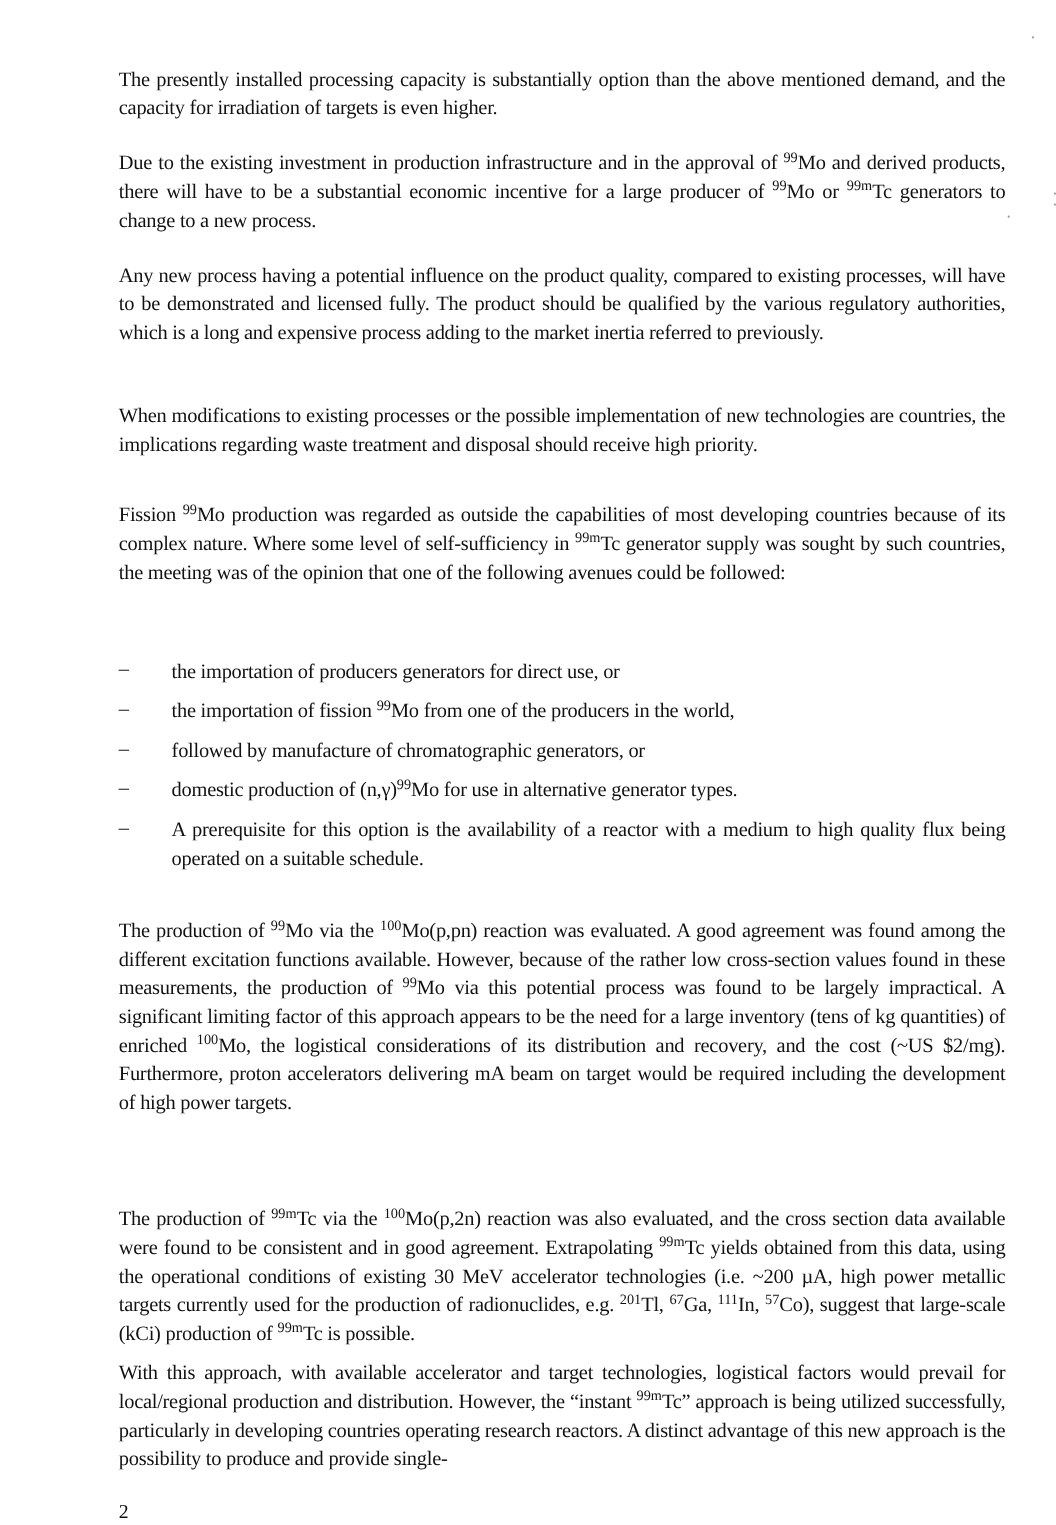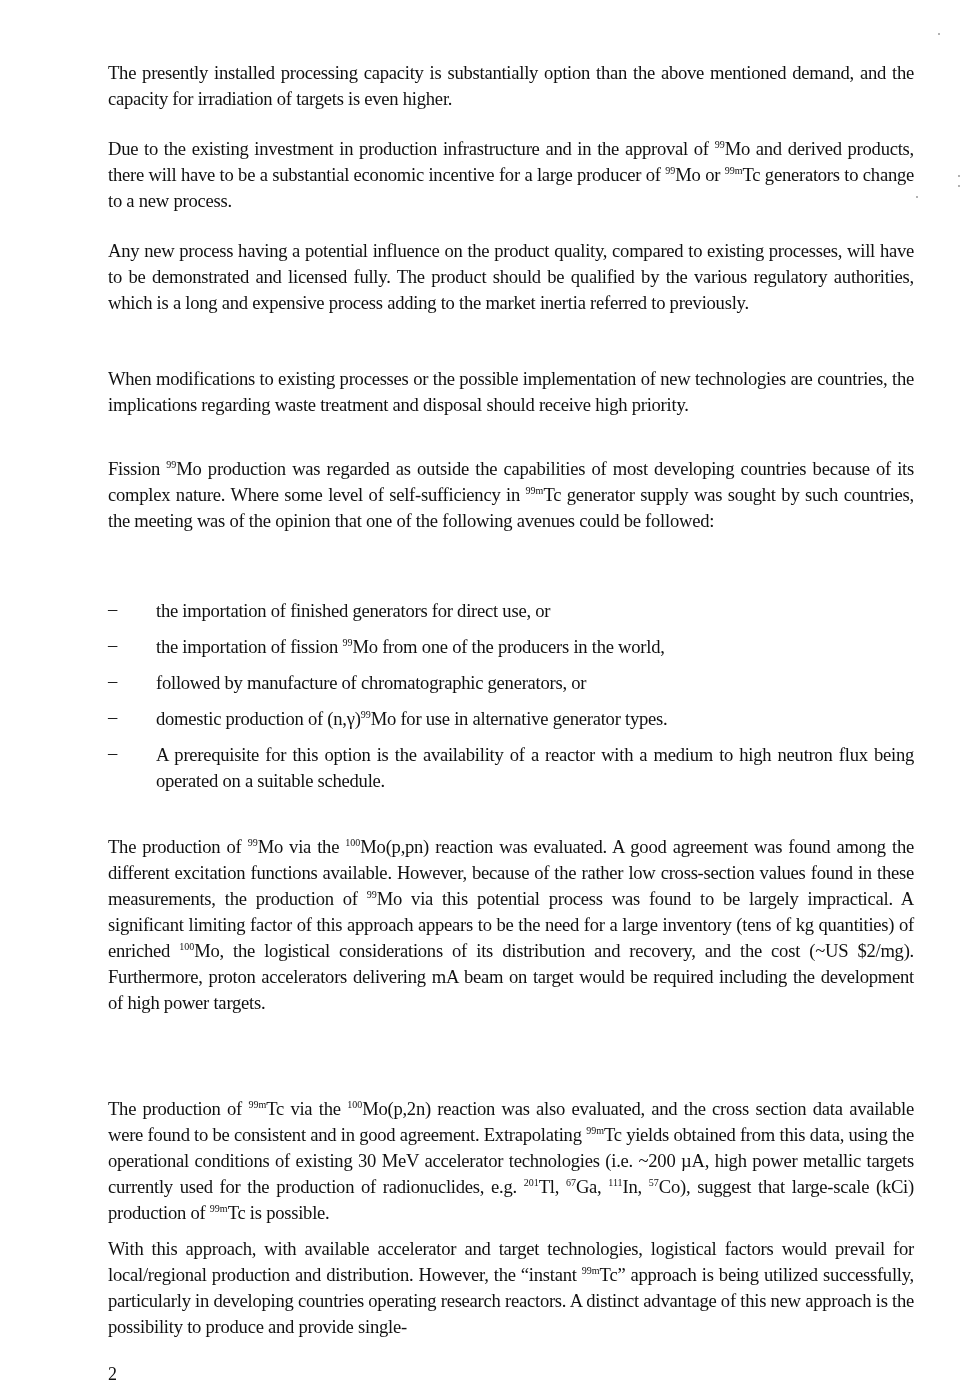--- a/index.html
+++ b/index.html
@@ -3,21 +3,21 @@
 <meta charset="utf-8">
 <style>
   html, body { margin: 0; padding: 0; background: #ffffff; }
   body {
     width: 960px; height: 1386px; position: relative; overflow: hidden;
     font-family: "Liberation Serif", serif; color: #111; font-size: 18.6px;
   }
   .page { position: absolute; left: 108px; top: 60px; width: 806px; }
   p { margin: 0; line-height: 26px; text-align: justify; letter-spacing: -0.25px; }
   .para { position: absolute; left: 0; width: 806px; }
-  sup { font-size: 10px; line-height: 0; vertical-align: 7px; letter-spacing: 0; }
+  sup { font-size: 13px; line-height: 0; vertical-align: 7px; letter-spacing: 0; }
   .list-item { position: absolute; left: 0; width: 806px; }
   .dash { position: absolute; left: 0; top: 0; width: 20px; }
   .item-text { margin-left: 48px; line-height: 26px; text-align: justify; letter-spacing: -0.25px; }
   .page-number { position: absolute; left: 108px; top: 1364px; font-size: 18px; }
   .speck { position: absolute; width: 2px; height: 2px; background: #999; border-radius: 1px; }
 </style>
 </head>
 <body>
 
 <div class="page">
@@ -33,37 +33,37 @@
   <div class="para" style="top:306px">
       <p>When modifications to existing processes or the possible implementation of new technologies are countries, the implications regarding waste treatment and disposal should receive high priority.</p>
     </div>
   <div class="para" style="top:396px">
       <p>Fission <sup>99</sup>Mo production was regarded as outside the capabilities of most developing countries because of its complex nature. Where some level of self-sufficiency in <sup>99m</sup>Tc generator supply was sought by such countries, the meeting was of the opinion that one of the following avenues could be followed:</p>
     </div>
 
   <div>
     <div class="list-item" style="top:538px">
       <span class="dash">–</span>
-      <div class="item-text">the importation of finished generators for direct use, or</div>
+      <div class="item-text">the importation of producers generators for direct use, or</div>
     </div>
     <div class="list-item" style="top:574px">
       <span class="dash">–</span>
       <div class="item-text">the importation of fission <sup>99</sup>Mo from one of the producers in the world,</div>
     </div>
     <div class="list-item" style="top:610px">
       <span class="dash">–</span>
       <div class="item-text">followed by manufacture of chromatographic generators, or</div>
     </div>
     <div class="list-item" style="top:646px">
       <span class="dash">–</span>
       <div class="item-text">domestic production of (n,γ)<sup>99</sup>Mo for use in alternative generator types.</div>
     </div>
     <div class="list-item" style="top:682px">
       <span class="dash">–</span>
-      <div class="item-text">A prerequisite for this option is the availability of a reactor with a medium to high neutron flux being operated on a suitable schedule.</div>
+      <div class="item-text">A prerequisite for this option is the availability of a reactor with a medium to high quality flux being operated on a suitable schedule.</div>
     </div>
   </div>
 
   <div class="para" style="top:774px">
       <p>The production of <sup>99</sup>Mo via the <sup>100</sup>Mo(p,pn) reaction was evaluated. A good agreement was found among the different excitation functions available. However, because of the rather low cross-section values found in these measurements, the production of <sup>99</sup>Mo via this potential process was found to be largely impractical. A significant limiting factor of this approach appears to be the need for a large inventory (tens of kg quantities) of enriched <sup>100</sup>Mo, the logistical considerations of its distribution and recovery, and the cost (~US $2/mg). Furthermore, proton accelerators delivering mA beam on target would be required including the development of high power targets.</p>
     </div>
   <div class="para" style="top:1036px">
       <p>The production of <sup>99m</sup>Tc via the <sup>100</sup>Mo(p,2n) reaction was also evaluated, and the cross section data available were found to be consistent and in good agreement. Extrapolating <sup>99m</sup>Tc yields obtained from this data, using the operational conditions of existing 30 MeV accelerator technologies (i.e. ~200 µA, high power metallic targets currently used for the production of radionuclides, e.g. <sup>201</sup>Tl, <sup>67</sup>Ga, <sup>111</sup>In, <sup>57</sup>Co), suggest that large-scale (kCi) production of <sup>99m</sup>Tc is possible.</p>
     </div>
   <div class="para" style="top:1176px">

